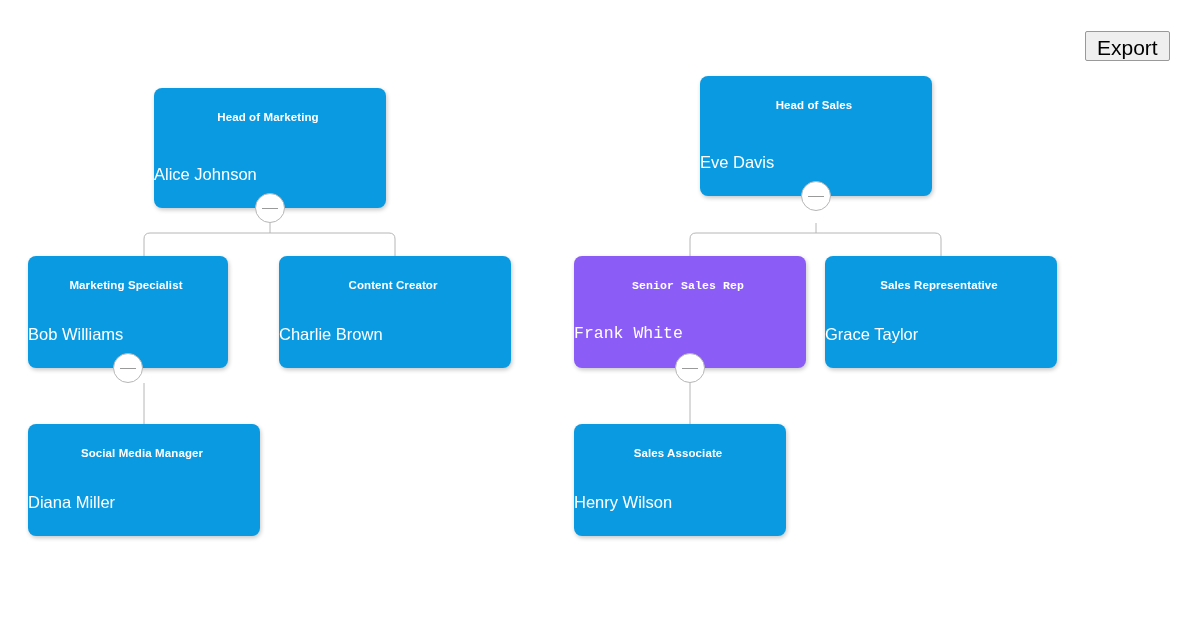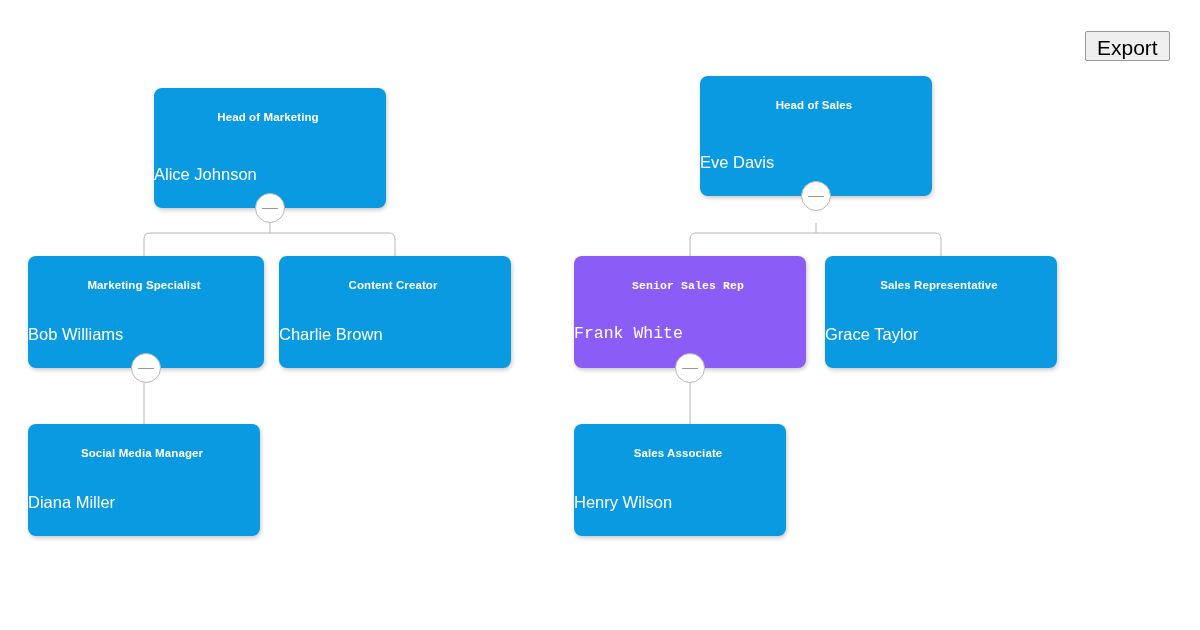--- a/index.html
+++ b/index.html
@@ -122,21 +122,21 @@
       <path d="M 816 233 L 935 233 Q 941 233 941 239 L 941 256" fill="none" stroke="#b6b6b6" stroke-width="1"></path>
       <path d="M 690 383 L 690 424" fill="none" stroke="#b6b6b6" stroke-width="1"></path>
     </svg>
 
   <div id="node-layer">
       <div class="node" style="left: 154px; top: 88px; width: 232px; height: 120px; background: rgb(10, 154, 226);">
         <div class="node-title">Head of Marketing</div>
         <div class="node-name">Alice Johnson</div>
         <div class="node-toggle"></div>
       </div>
-      <div class="node" style="left: 28px; top: 256px; width: 236px; height: 112px; background: rgb(10, 154, 226);">
+      <div class="node" style="left: 28px; top: 256px; width: 200px; height: 112px; background: rgb(10, 154, 226);">
         <div class="node-title">Marketing Specialist</div>
         <div class="node-name">Bob Williams</div>
         <div class="node-toggle"></div>
       </div>
       <div class="node" style="left: 279px; top: 256px; width: 232px; height: 112px; background: rgb(10, 154, 226);">
         <div class="node-title">Content Creator</div>
         <div class="node-name">Charlie Brown</div>
       </div>
       <div class="node" style="left: 28px; top: 424px; width: 232px; height: 112px; background: rgb(10, 154, 226);">
         <div class="node-title">Social Media Manager</div>

